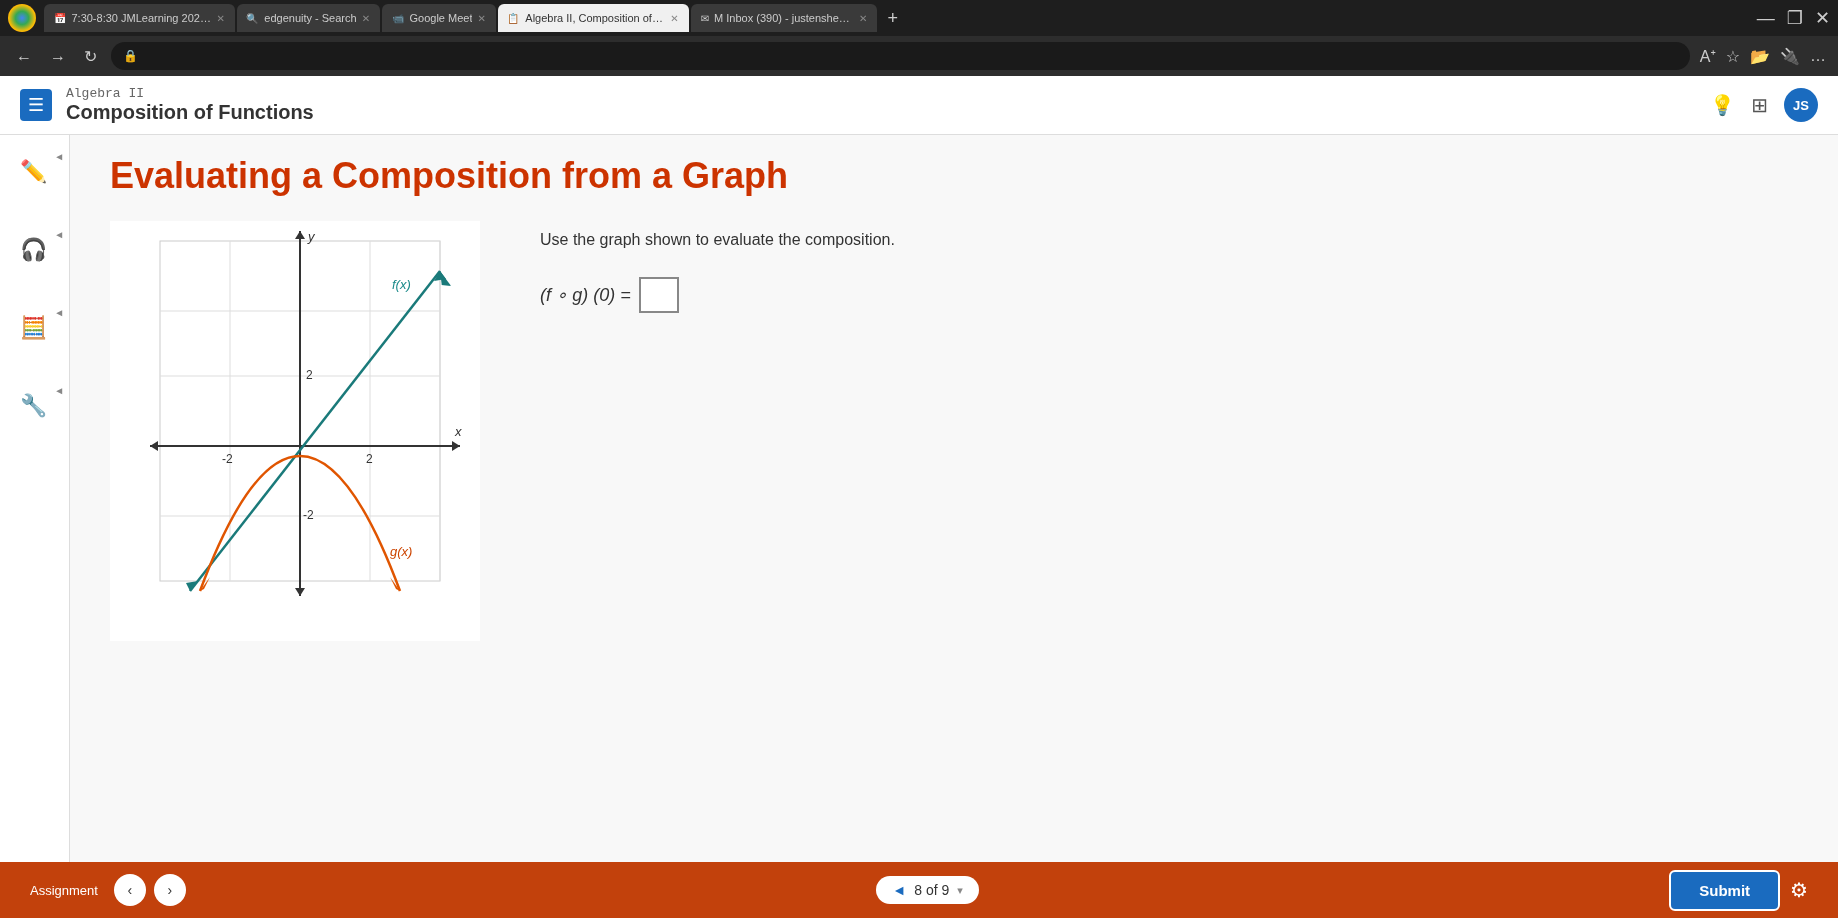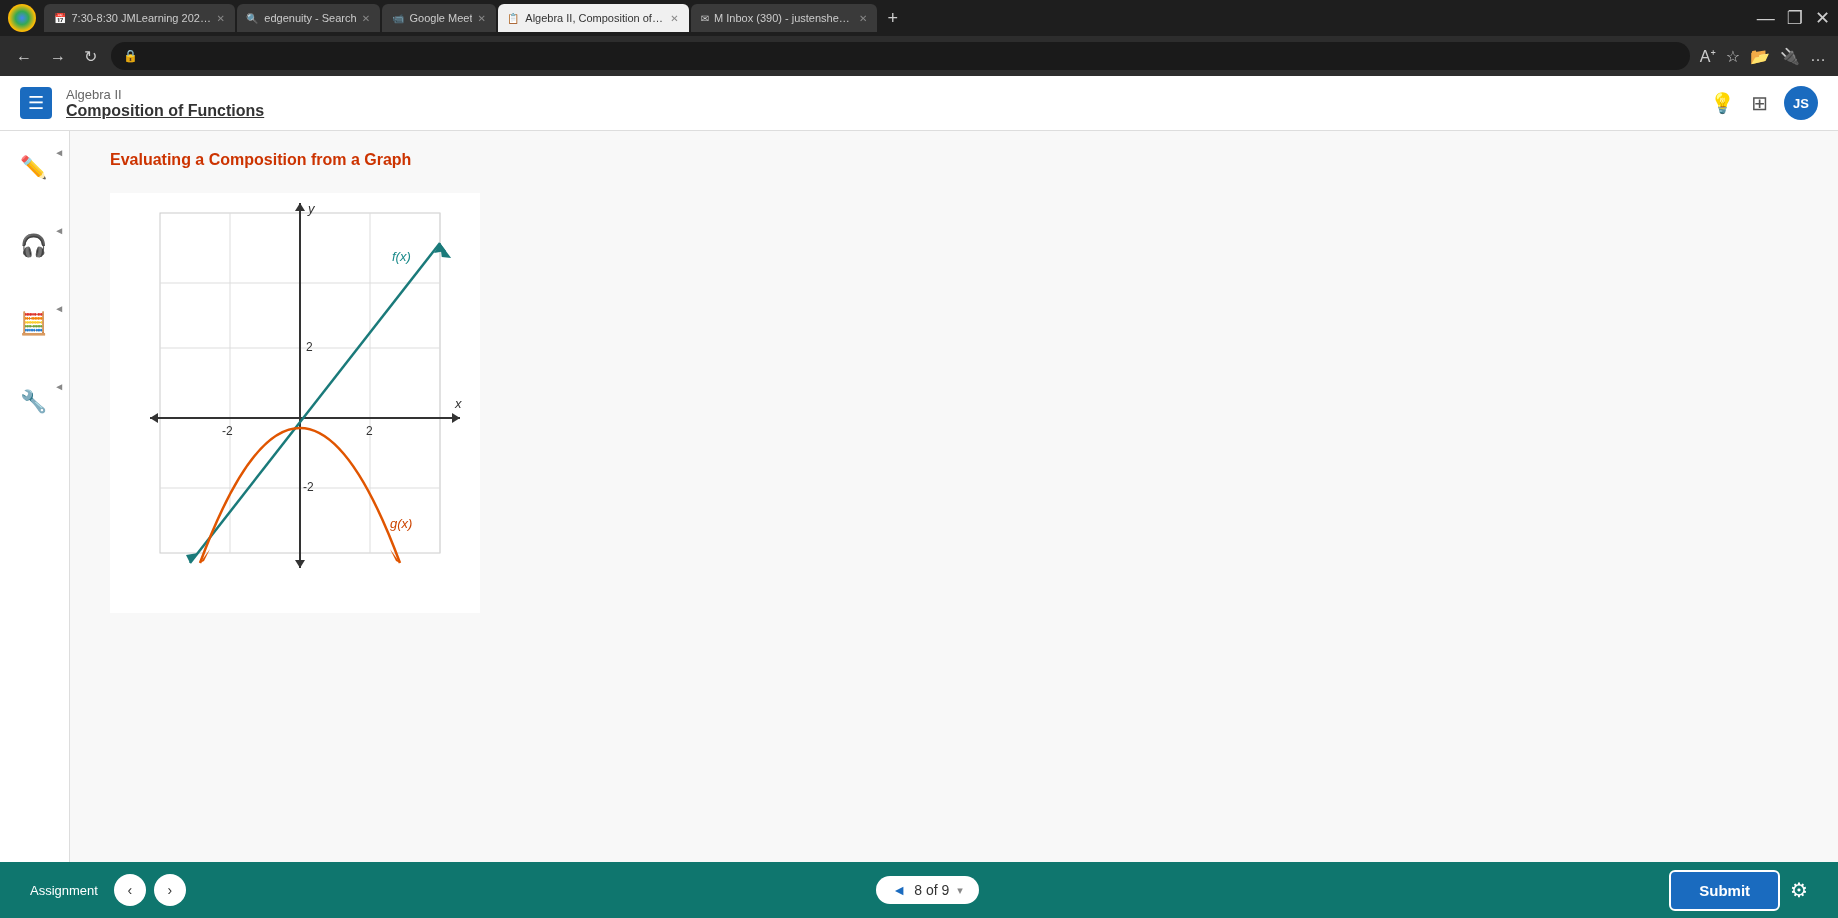--- a/index.html
+++ b/index.html
@@ -94,24 +94,24 @@
       margin-right: 14px;
       flex-shrink: 0;
     }
     .menu-icon span {
       color: white; font-size: 18px;
     }
     .header-titles {
       flex: 1;
     }
     .header-subtitle {
-      font-size: 13px; color: #666;
+      font-size: 13px; color: #666; font-family: Liberation Mono, monospace;
     }
     .header-title {
-      font-size: 16px; font-weight: bold; color: #333; text-decoration: underline;
+      font-size: 20px; font-weight: bold; color: #333;
     }
     .header-icons {
       display: flex; gap: 16px; align-items: center;
     }
     .header-icon-btn {
       font-size: 20px; color: #555; cursor: pointer;
     }
     .avatar {
       width: 34px; height: 34px; border-radius: 50%;
       background: #1a6bbf;
@@ -158,21 +158,21 @@
 
     
     .content-area {
       flex: 1;
       padding: 20px 40px;
       background: #f8f8f8;
       overflow-y: auto;
     }
 
     .lesson-title {
-      font-size: 16px;
+      font-size: 36px;
       font-weight: bold;
       color: #cc3300;
       margin-bottom: 24px;
     }
 
     .lesson-body {
       display: flex;
       gap: 60px;
       align-items: flex-start;
     }
@@ -204,21 +204,21 @@
     .answer-box {
       display: inline-block;
       width: 40px; height: 36px;
       border: 2px solid #888;
       margin-left: 8px;
       vertical-align: middle;
     }
 
     
     .bottom-bar {
-      background: #0f766e;
+      background: #c2410c;
       height: 56px;
       display: flex;
       align-items: center;
       justify-content: space-between;
       padding: 0 30px;
       flex-shrink: 0;
     }
     .bottom-left {
       display: flex; gap: 8px; align-items: center;
     }
@@ -410,20 +410,27 @@
             <polygon points="80,370 88,360 76,362" fill="#1a7a7a"></polygon>
 
             <path d="M 90,370 Q 190,100 290,370" stroke="#e05500" stroke-width="2.5" fill="none"></path>
 
             <polygon points="90,370 100,356 94,368" fill="#e05500"></polygon>
             <polygon points="290,370 280,356 286,368" fill="#e05500"></polygon>
 
           </svg>
         </div>
 
+        <div class="problem-area">
+          <p class="problem-text">Use the graph shown to evaluate the composition.</p>
+          <div class="equation-line">
+            <span class="equation-text">(<i>f</i> ∘ <i>g</i>) (0) =</span>
+            <input type="text" class="answer-box" style="width: 40px; height: 36px; border: 2px solid rgb(136, 136, 136); font-size: 16px; text-align: center; outline: none;">
+          </div>
+        </div>
 
       </div>
     </div>
 
   </div>
 
   <div class="bottom-bar">
     <div class="bottom-left">
       <div style="font-size:13px;color:white;margin-right:8px;">Assignment</div>
       <button class="nav-arrow">‹</button>

